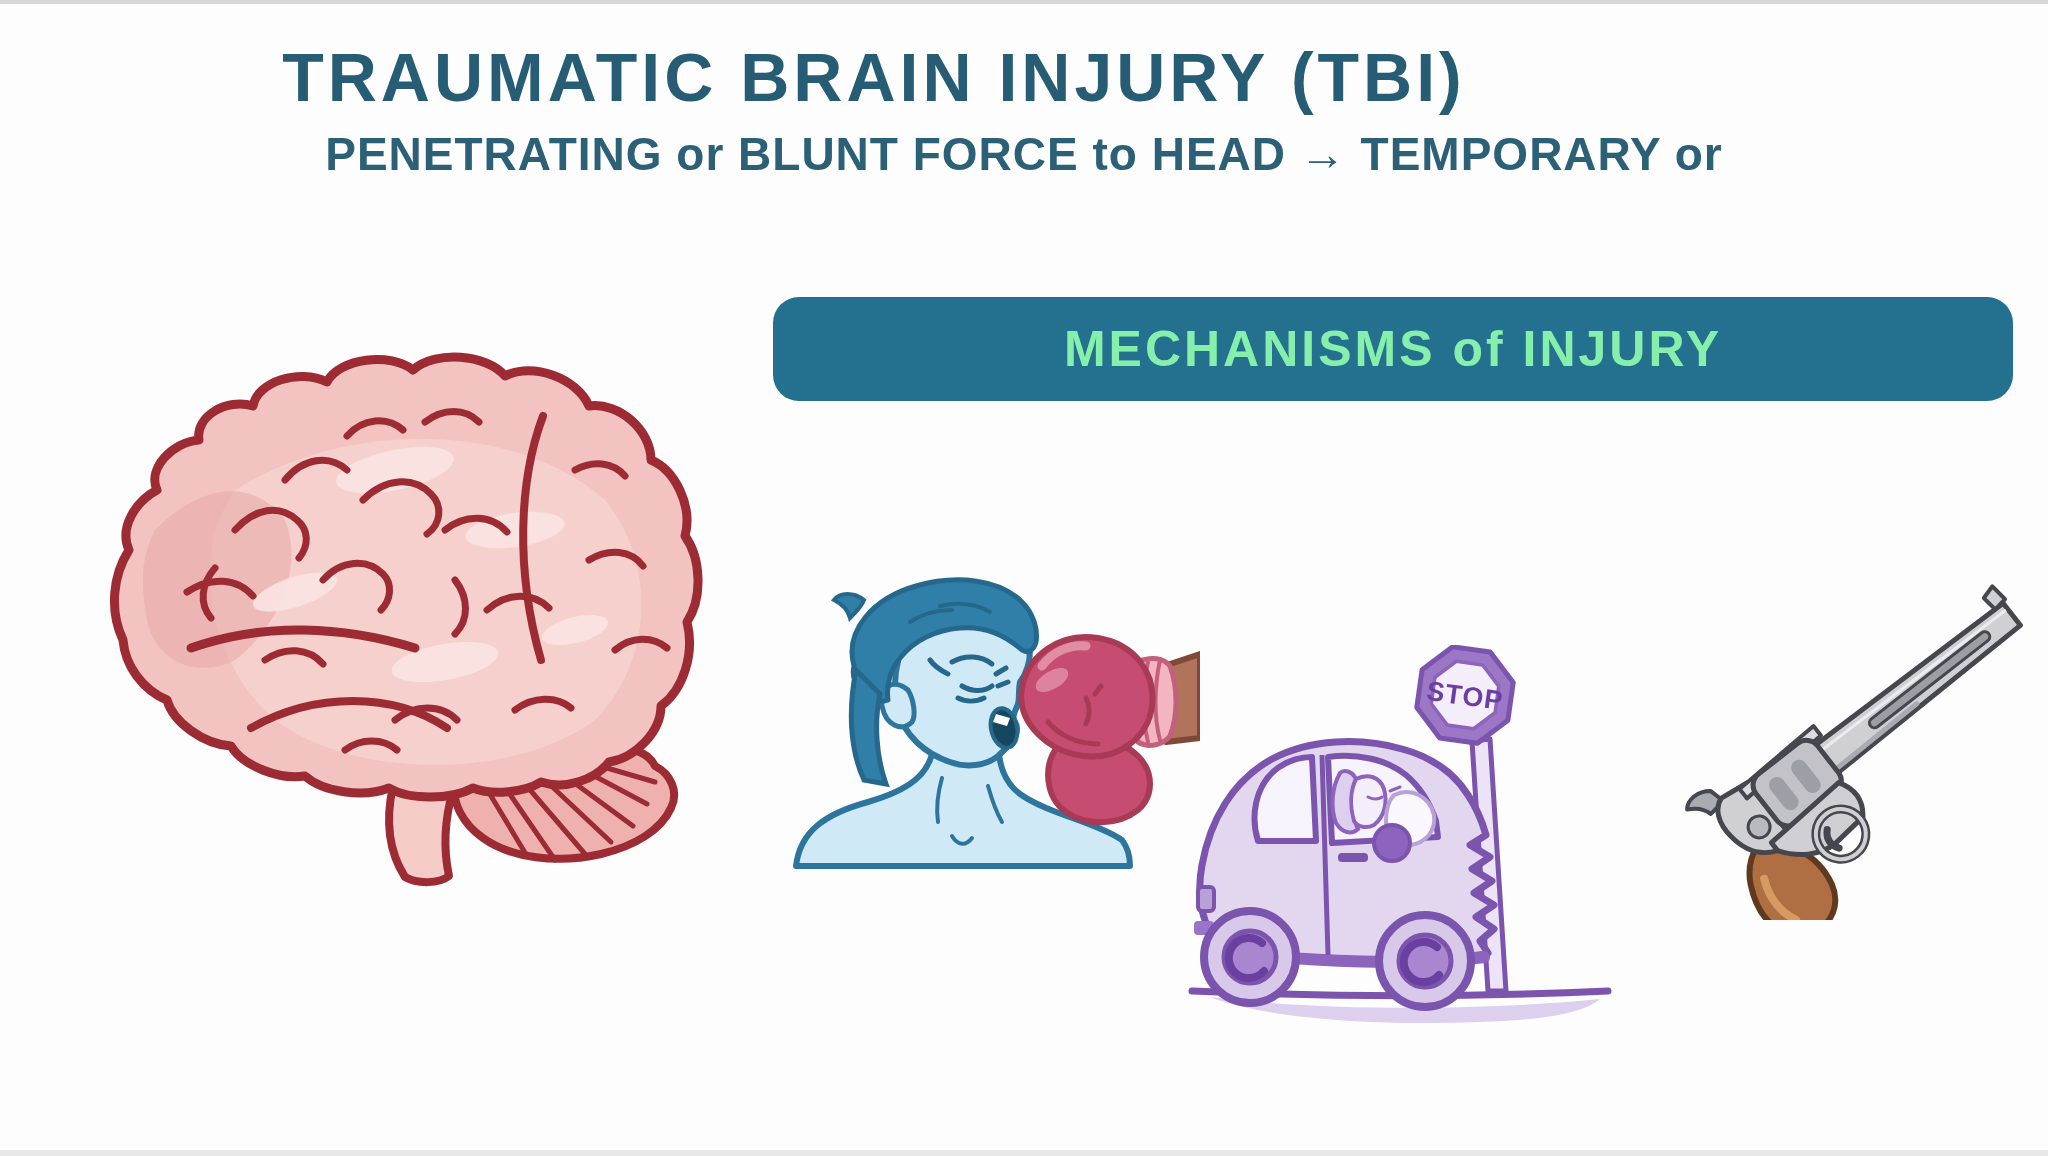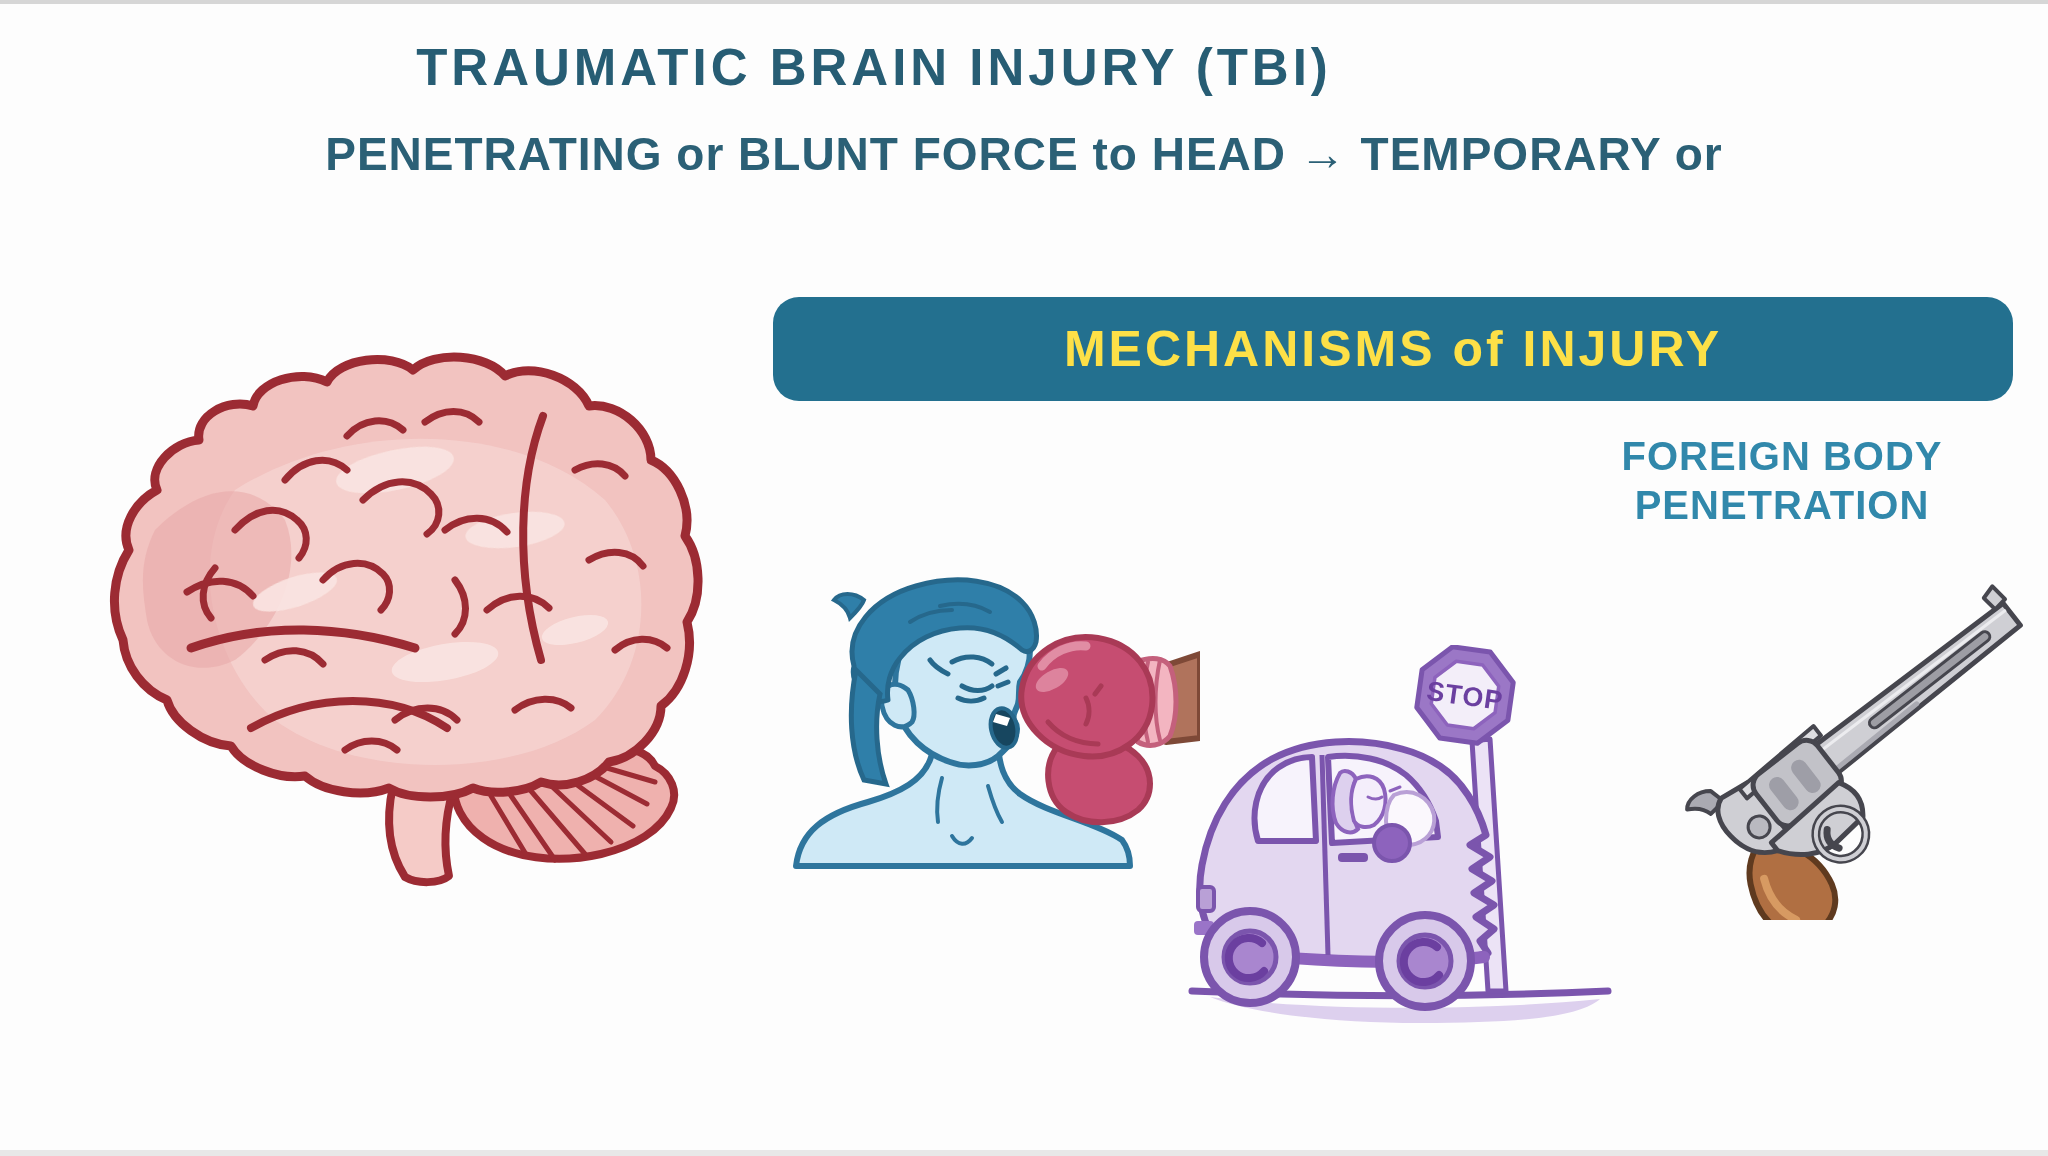--- a/index.html
+++ b/index.html
@@ -7,31 +7,31 @@
     position:relative;width:2048px;height:1156px;overflow:hidden;
     background:#fdfdfd;
     font-family:"Liberation Sans","DejaVu Sans",sans-serif;
   }
   .frame-bar{position:absolute;left:0;width:100%;background:#d6d6d6;}
   .frame-bar.top{top:0;height:4px;}
   .frame-bar.bottom{bottom:0;height:6px;background:#e8e8e8;}
 
   .title{
     position:absolute;top:38px;left:0;width:1748px;text-align:center;
-    font-size:51px;font-weight:700;letter-spacing:4px;color:#275d74;
+    font-size:68px;font-weight:700;letter-spacing:4px;color:#275d74;
   }
   .subtitle{
     position:absolute;top:126px;left:0;width:2048px;text-align:center;
     font-size:46px;font-weight:700;letter-spacing:1px;color:#2b6076;line-height:1.22;
   }
   .banner{
     position:absolute;left:773px;top:297px;width:1240px;height:104px;
     background:#23708f;border-radius:26px;
     display:flex;align-items:center;justify-content:center;
-    font-size:50px;font-weight:700;letter-spacing:3px;color:#fde047;
+    font-size:50px;font-weight:700;letter-spacing:3px;color:#86efac;
   }
   .mech-label{
     position:absolute;text-align:center;font-weight:700;color:#3188ab;
     font-size:40px;line-height:1.22;letter-spacing:1px;
   }
   .mech-label.direct{left:745px;top:432px;width:420px;}
   .mech-label.whiplash{left:1237px;top:580px;width:300px;font-size:44px;}
   .mech-label.foreign{left:1572px;top:432px;width:420px;}
 
   .illus{position:absolute;}
@@ -51,21 +51,20 @@
   <div class="title">TRAUMATIC BRAIN INJURY (TBI)</div>
 
   <div class="subtitle">
     <div>PENETRATING or BLUNT FORCE to HEAD → TEMPORARY or</div>
   </div>
 
   <div class="banner">
     <span>MECHANISMS of INJURY</span>
   </div>
 
-  <div class="mech-label foreign">FOREIGN BODY PENETRATION</div>
 
   <div class="illus brain">
     <svg width="615" height="560" viewBox="0 0 615 560">
 
       <path d="M360,452 C372,436 396,430 414,438 C420,424 446,418 462,428 C470,414 498,412 512,424 C528,414 552,420 560,436 C576,444 584,462 576,478 C566,500 540,516 506,524 C462,534 416,528 388,508 C368,494 356,472 360,452 Z" fill="#efb1ae" stroke="#9c2b33" stroke-width="8" stroke-linejoin="round"></path>
       <g stroke="#9c2b33" stroke-width="5" stroke-linecap="round" fill="none">
         <path d="M396,466 L432,526"></path>
           <path d="M412,460 L460,530"></path>
           <path d="M430,454 L490,524"></path>
         <path d="M450,450 L516,512"></path>

